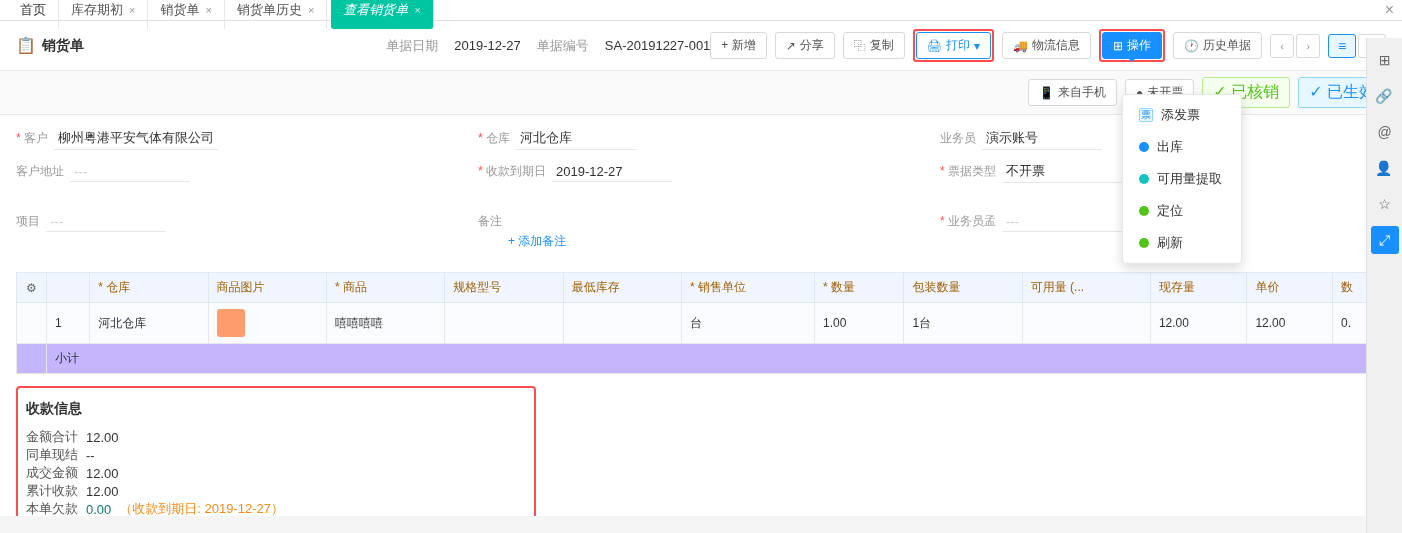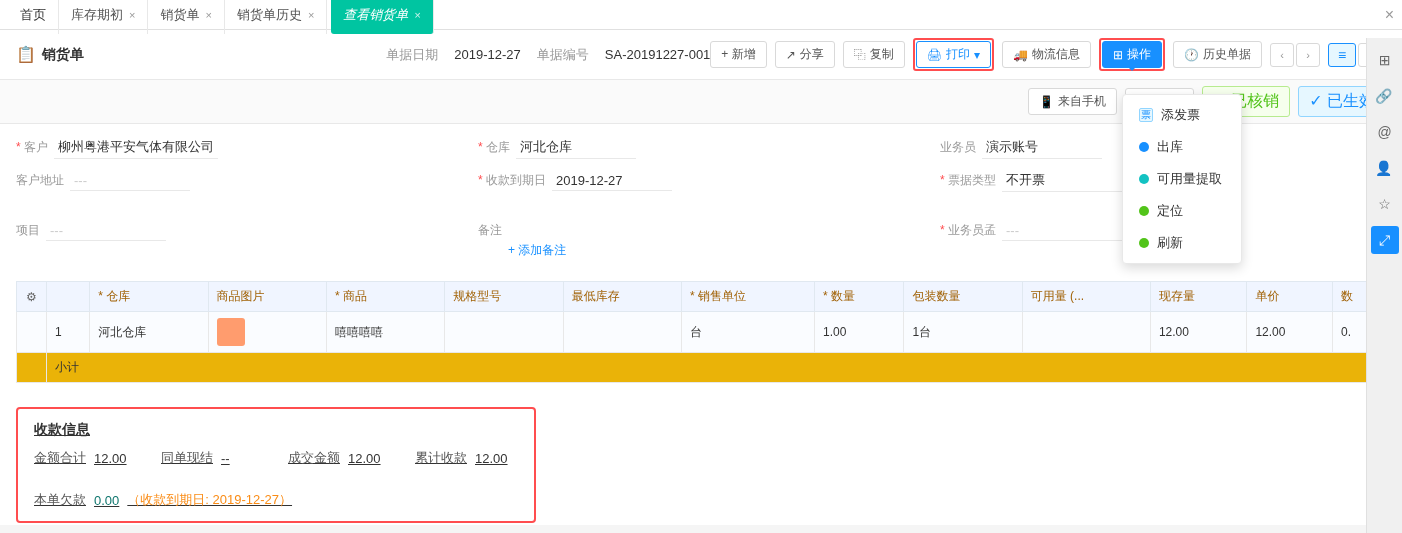--- a/index.html
+++ b/index.html
@@ -1,19 +1,19 @@
 <!DOCTYPE html>
 <html><head>
   <meta charset="utf-8">
   <style>
     * { box-sizing: border-box; margin: 0; padding: 0; }
     body { font-family: "Microsoft YaHei", "PingFang SC", sans-serif; font-size: 13px; background: #f5f5f5; color: #333; overflow: hidden; }
 
     
-    .tab-bar { display: flex; align-items: center; background: #fff; border-bottom: 1px solid #e0e0e0; height: 30px; padding: 0 8px; position: relative; }
+    .tab-bar { display: flex; align-items: center; background: #fff; border-bottom: 1px solid #e0e0e0; height: 21px; padding: 0 8px; position: relative; }
     .tab-item { display: flex; align-items: center; padding: 0 12px; height: 38px; cursor: pointer; font-size: 13px; color: #555; border-right: 1px solid #e8e8e8; white-space: nowrap; }
     .tab-item:first-child { color: #333; }
     .tab-item .tab-close { margin-left: 6px; color: #999; font-size: 11px; cursor: pointer; }
     .tab-item.highlight { background: #00c5a1; color: #fff; border-radius: 3px; margin-left: 4px; font-style: italic; }
     .tab-item.highlight .tab-close { color: rgba(255,255,255,0.8); }
     .close-btn-right { position: absolute; right: 8px; top: 50%; transform: translateY(-50%); cursor: pointer; color: #999; font-size: 16px; }
 
     
     .main-area { background: #fff; height: calc(100vh - 38px); overflow: auto; }
 
@@ -54,29 +54,29 @@
     .form-value.dash { color: #ccc; }
     .add-note { color: #1890ff; cursor: pointer; font-size: 12px; display: flex; align-items: center; gap: 3px; margin-top: 40px; }
 
     
     .table-wrapper { padding: 0 16px 8px; overflow-x: auto; }
     table { width: 100%; border-collapse: collapse; font-size: 12px; }
     table thead tr { background: #f0f5ff; }
     table thead th { padding: 6px 8px; text-align: left; font-weight: normal; color: #a16207; border: 1px solid #e0e8f0; white-space: nowrap; }
     table tbody tr { background: #fff; }
     table tbody tr:nth-child(odd) { background: #fafcff; }
-    table tbody tr.subtotal { background: #eab308; }
+    table tbody tr.subtotal { background: #c4b5fd; }
     table tbody td { padding: 6px 8px; border: 1px solid #e8e8e8; color: #333; }
     .settings-col { width: 30px; text-align: center; color: #666; }
     .product-img { width: 28px; height: 28px; background: #ff9c6e; border-radius: 3px; display: flex; align-items: center; justify-content: center; }
 
     
-    .payment-box { margin: 16px 16px; border: 2px solid #ff4d4f; border-radius: 4px; padding: 12px 16px; background: #fff; max-width: 520px; text-decoration: underline; }
+    .payment-box { margin: 4px 16px; border: 2px solid #ff4d4f; border-radius: 4px; padding: 12px 8px; background: #fff; max-width: 520px; }
     .payment-title { font-weight: bold; font-size: 14px; margin-bottom: 10px; }
-    .payment-grid { display: grid; grid-template-columns: 1fr 1fr 1fr 1fr; gap: 24px 24px; }
+    .payment-grid { display: grid; grid-template-columns: 1fr; gap: 0 24px; }
     .payment-row { display: flex; align-items: center; gap: 8px; font-size: 13px; }
     .payment-label { color: #555; white-space: nowrap; }
     .payment-value { color: #333; }
     .payment-value.red { color: #0f766e; }
 
     
     .dropdown-menu { position: absolute; top: 100px; right: 200px; background: #fff; border: 1px solid #e8e8e8; border-radius: 4px; box-shadow: 0 4px 12px rgba(0,0,0,0.15); z-index: 100; min-width: 120px; padding: 4px 0; }
     .dropdown-menu-item { display: flex; align-items: center; gap: 8px; padding: 7px 16px; cursor: pointer; font-size: 13px; color: #333; }
     .dropdown-icon { width: 14px; height: 14px; border-radius: 2px; display: inline-flex; align-items: center; justify-content: center; font-size: 10px; }
     .icon-blue-sq { background: #e6f7ff; color: #1890ff; border: 1px solid #91d5ff; }

